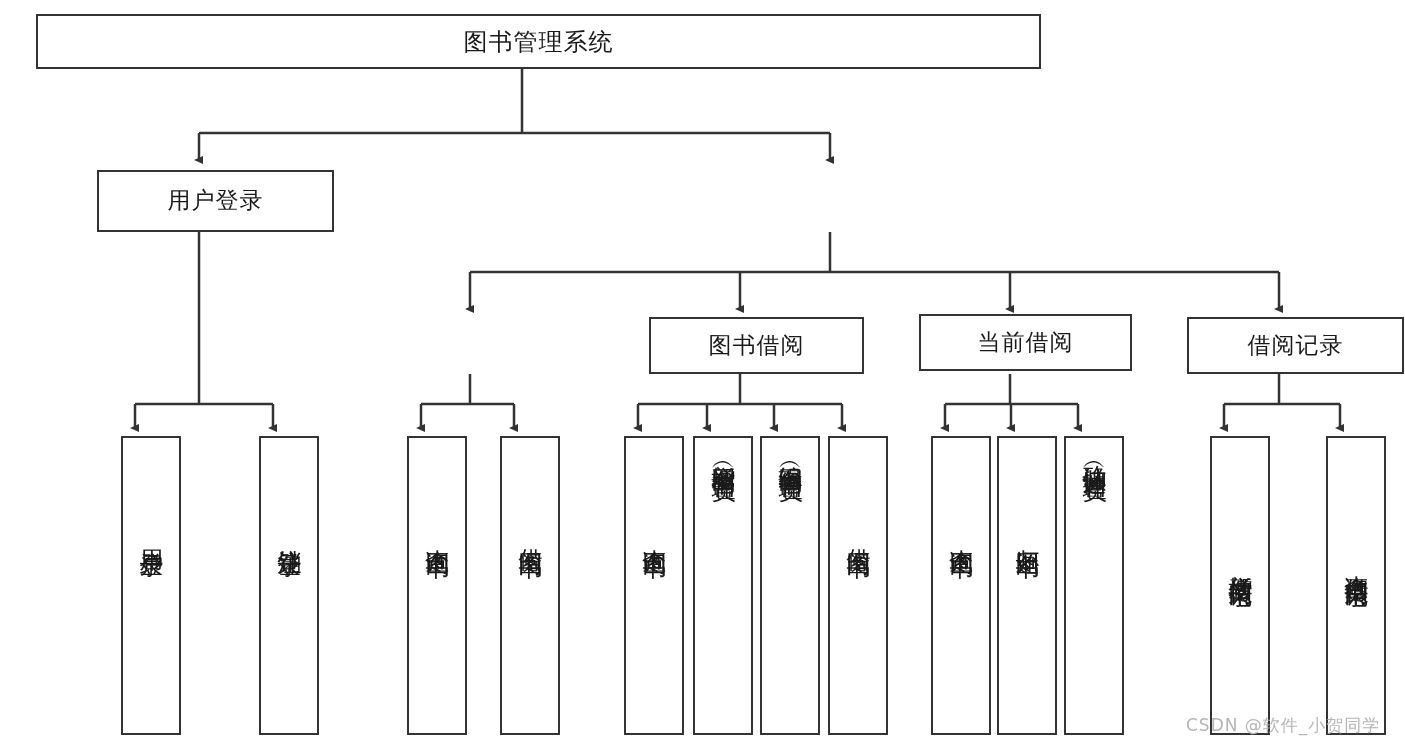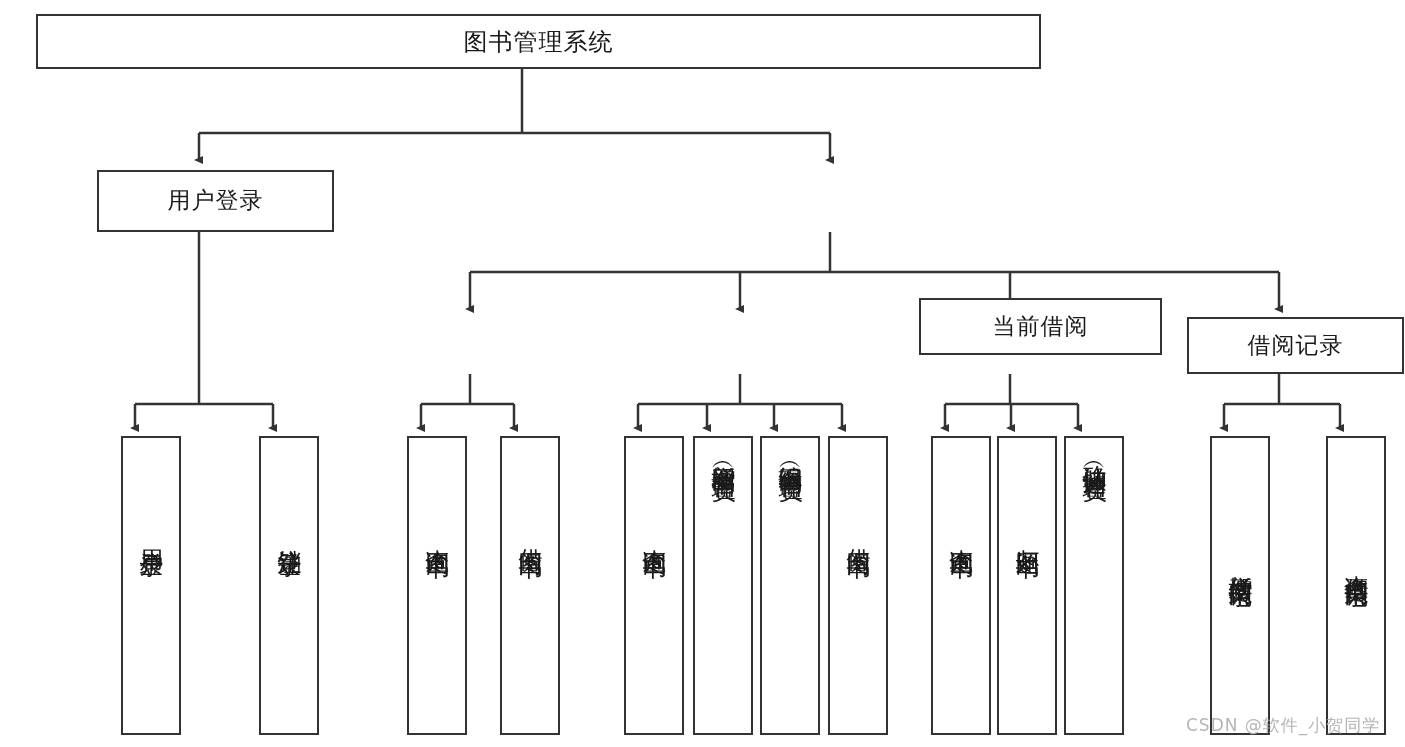--- a/index.html
+++ b/index.html
@@ -105,21 +105,24 @@
   </svg>
 
   <div class="node root" style="left:20px;top:14px;width:1005px;height:55px;">
     <span>图书管理系统</span>
   </div>
 
   <div class="node horiz" style="left:81px;top:170px;width:237px;height:62px;">
     <span>用户登录</span>
   </div>
 
-  <div class="node horiz" style="left:903px;top:298px;width:243px;height:57px;">
+  <div class="node horiz" style="left:633px;top:317px;width:215px;height:57px;">
+    <span>图书借阅</span>
+  </div>
+  <div class="node horiz" style="left:903px;top:314px;width:213px;height:57px;">
     <span>当前借阅</span>
   </div>
   <div class="node horiz" style="left:1171px;top:317px;width:217px;height:57px;font-family:Liberation Serif, serif;">
     <span>借阅记录</span>
   </div>
 
   <div class="node leaf leaf-mid" style="left:105px;top:436px;width:60px;height:299px;">
     <span class="vtext">用户登录</span>
   </div>
   <div class="node leaf leaf-mid" style="left:243px;top:436px;width:60px;height:299px;">

